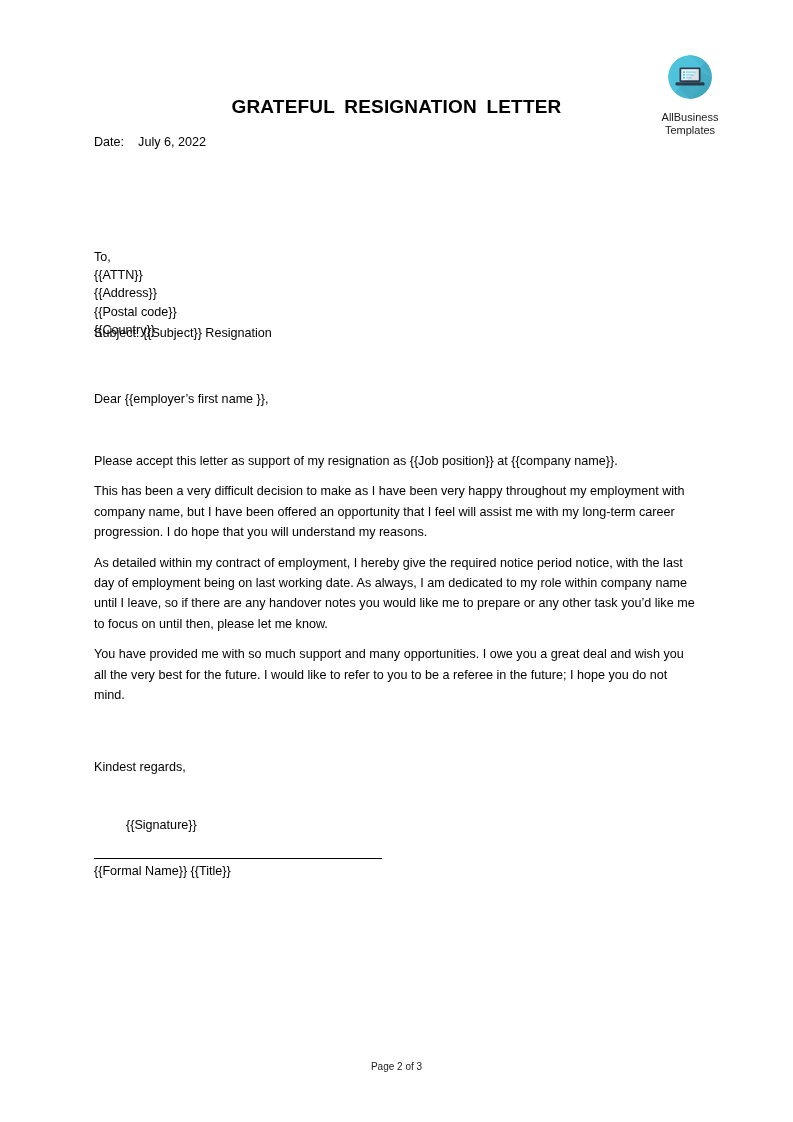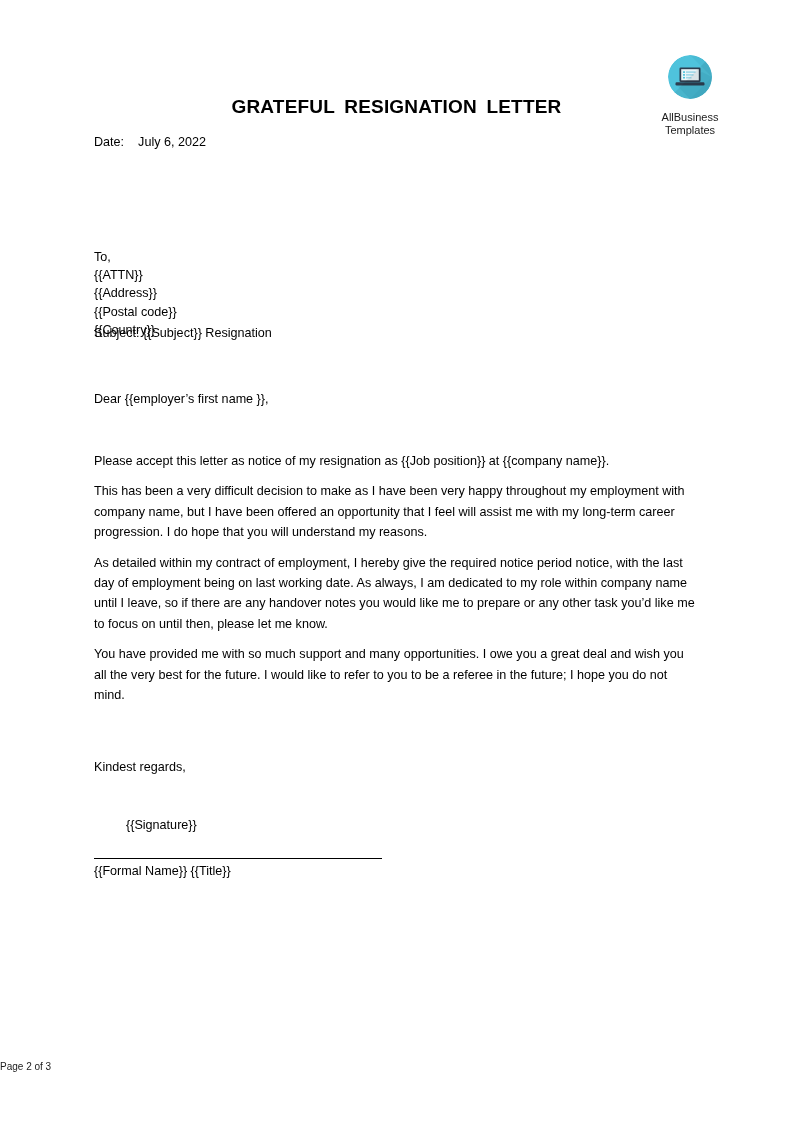--- a/index.html
+++ b/index.html
@@ -145,21 +145,21 @@
     font-size: 12.6px;
     line-height: 17px;
   }
 
   
   .footer {
     position: absolute;
     top: 1061px;
     left: 0;
     width: 793px;
-    text-align: left;
+    text-align: center;
     font-size: 10px;
     color: #1b1b1b;
   }
 </style>
 </head>
 <body>
 
 <div class="page">
 
   <div class="logo-block">
@@ -198,21 +198,21 @@
     <div>{{Address}}</div>
     <div>{{Postal code}}</div>
     <div>{{Country}}</div>
   </div>
 
   <div class="body-col subject-line">Subject: {{Subject}} Resignation</div>
 
   <div class="body-col salutation">Dear {{employer’s first name }},</div>
 
   <div class="body-col paragraphs">
-    <p>Please accept this letter as notice of my resignation as {{Job position}} at {{company name}}.</p>
+    <p>Please accept this letter as support of my resignation as {{Job position}} at {{company name}}.</p>
     <p>This has been a very difficult decision to make as I have been very happy throughout my employment with company name, but I have been offered an opportunity that I feel will assist me with my long-term career progression. I do hope that you will understand my reasons.</p>
     <p>As detailed within my contract of employment, I hereby give the required notice period notice, with the last day of employment being on last working date. As always, I am dedicated to my role within company name until I leave, so if there are any handover notes you would like me to prepare or any other task you’d like me to focus on until then, please let me know.</p>
     <p>You have provided me with so much support and many opportunities. I owe you a great deal and wish you all the very best for the future. I would like to refer to you to be a referee in the future; I hope you do not mind.</p>
   </div>
 
   <div class="body-col closing">Kindest regards,</div>
 
   <div class="body-col signature-token">{{Signature}}</div>
 
   <div class="sig-rule"></div>

